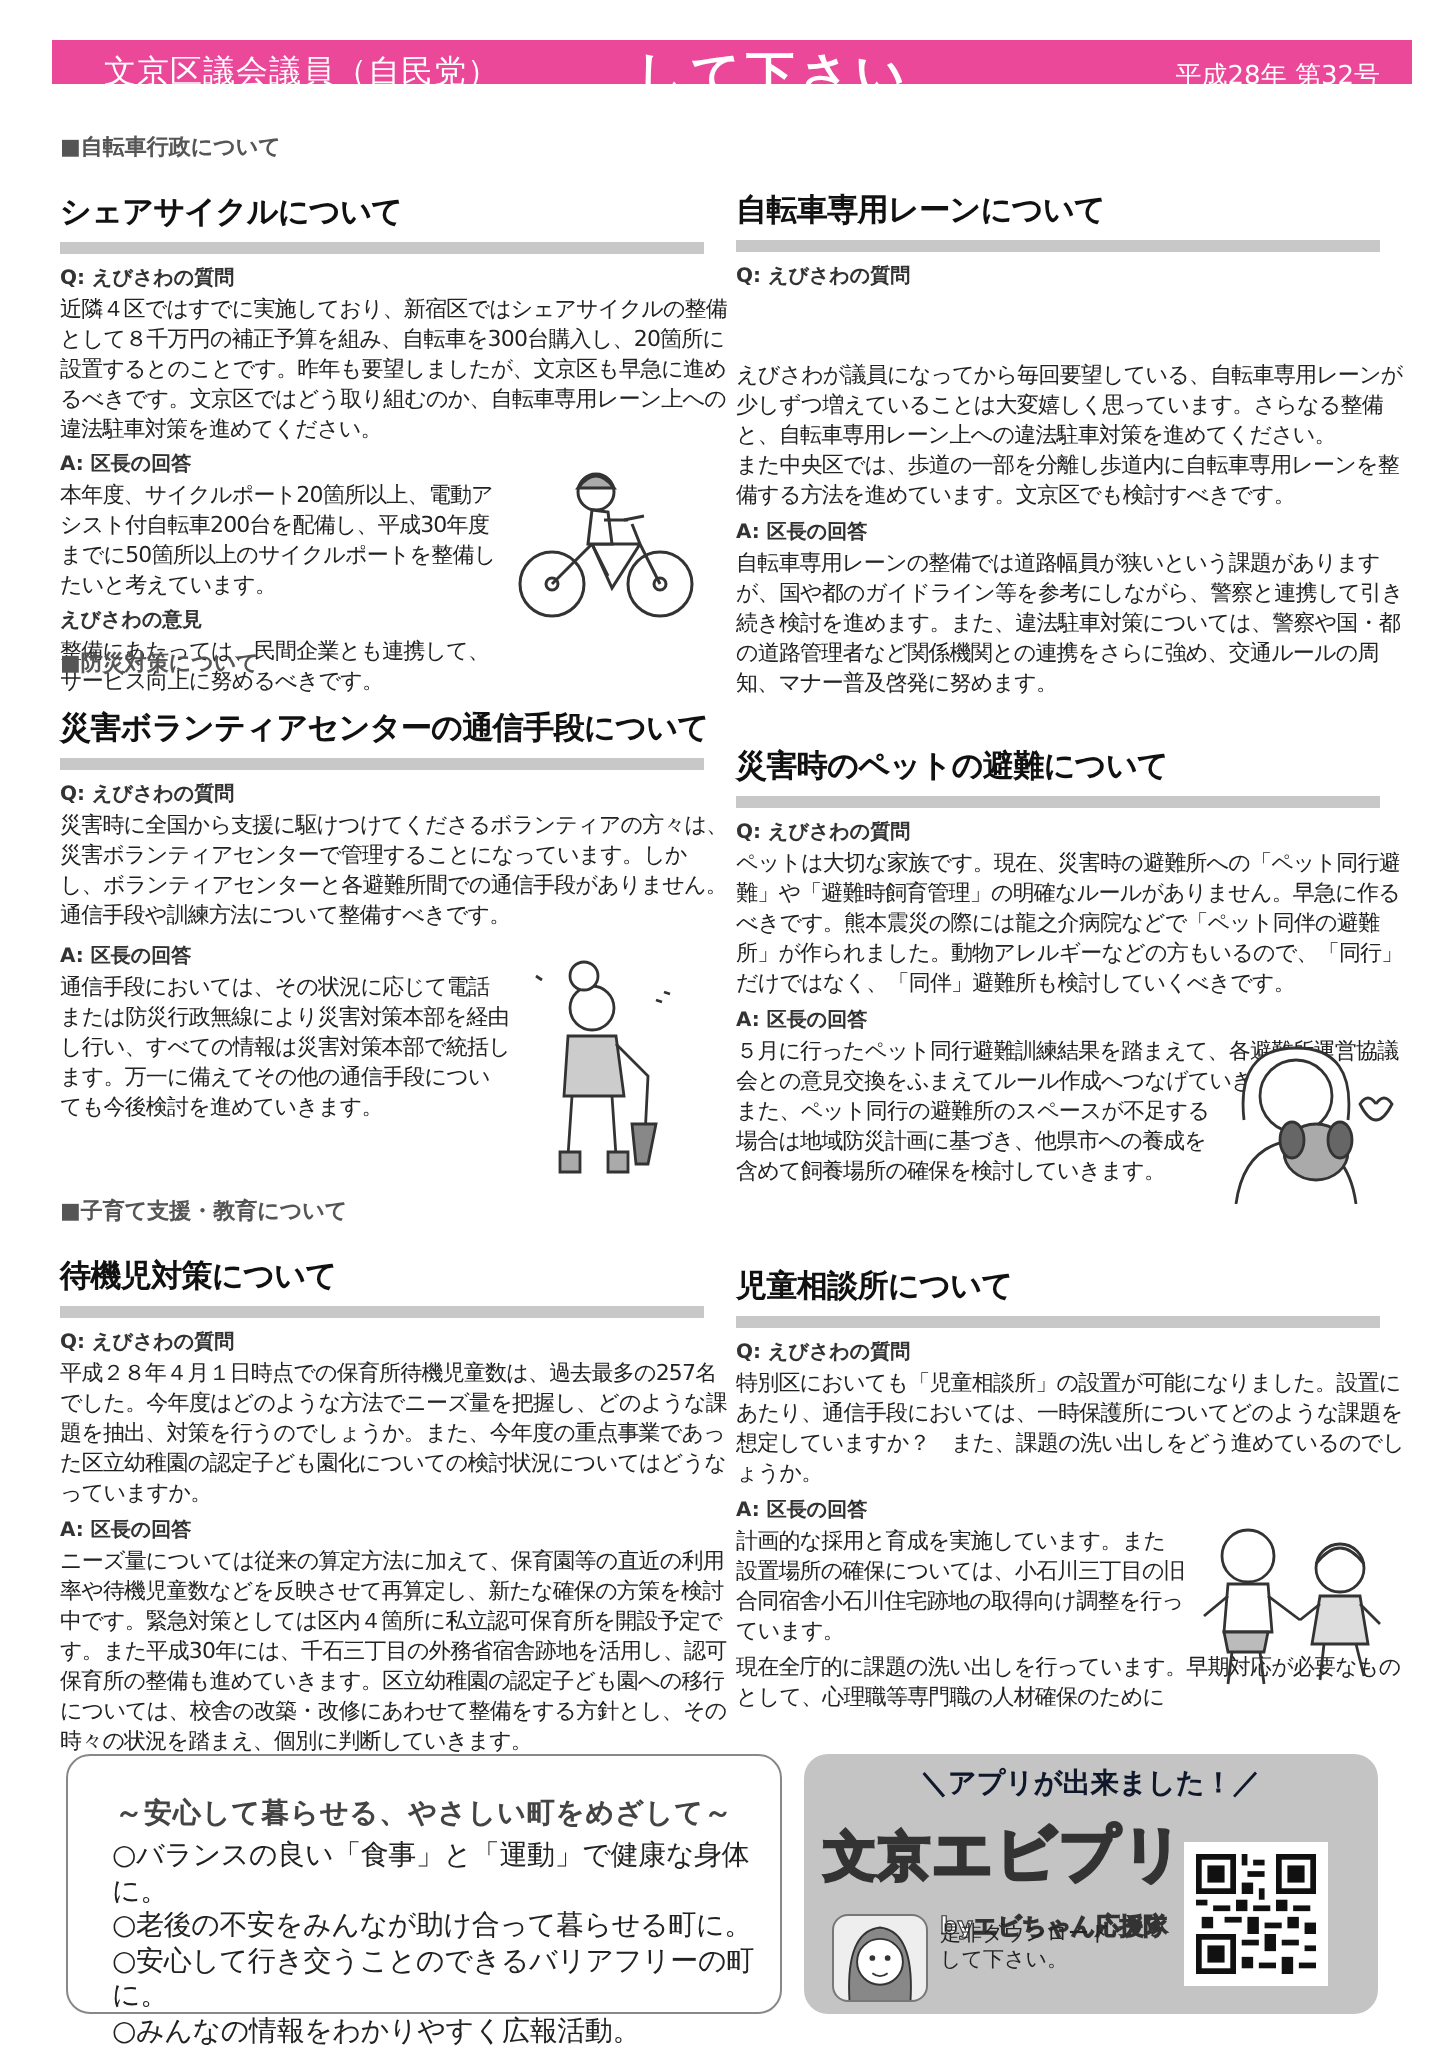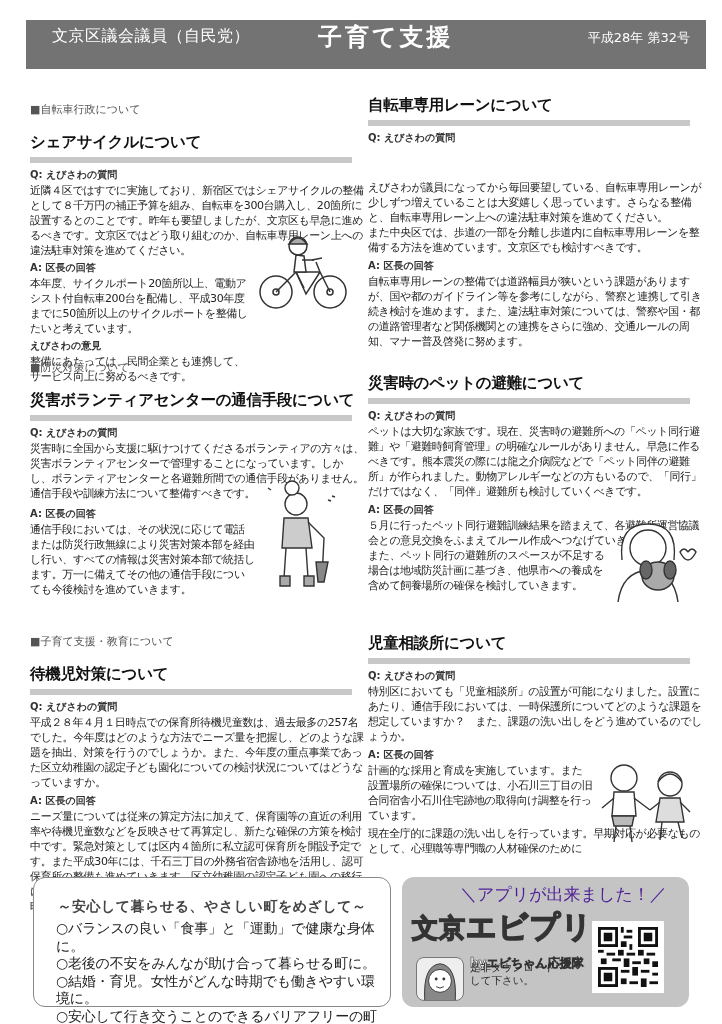--- a/index.html
+++ b/index.html
@@ -1,31 +1,31 @@
 <!DOCTYPE html>
 <html><head>
 <meta charset="utf-8">
 <style>
   * { box-sizing: border-box; margin: 0; padding: 0; }
   html, body { width: 722px; height: 1024px; background: #ffffff; overflow: hidden; }
   body { font-family: "DejaVu Sans", "Liberation Sans", sans-serif; color: #222; position: relative; }
 
   .header {
-    position: absolute; left: 26px; top: 20px; width: 680px; height: 49px;
-    background: #737373; color: #fff; display: flex; align-items: center;
+    position: absolute; left: 26px; top: 20px; width: 680px; height: 22px;
+    background: #ec4899; color: #fff; display: flex; align-items: center;
   }
   .header .left { position: absolute; left: 26px; top: 6px; font-size: 16px; letter-spacing: 0.5px; }
   .header .center { position: absolute; left: 292px; top: 1px; font-size: 24px; font-weight: bold; letter-spacing: 3px; }
   .header .right { position: absolute; right: 16px; top: 9px; font-size: 13px; }
 
   .col { position: absolute; width: 334px; }
   .col.left { left: 30px; }
   .col.right { left: 368px; }
 
-  .category { font-size: 11px; font-weight: normal; color: #555; margin-bottom: 1px; margin-top: 36px; }
+  .category { font-size: 11px; font-weight: bold; color: #555; margin-bottom: 1px; }
   .title { font-size: 15.5px; font-weight: bold; color: #111; letter-spacing: -0.3px; margin-top: 15px; }
   .bar { height: 6px; background: #c8c8c8; margin-top: 4px; margin-bottom: 5px; width: 322px; }
 
   .qlabel { font-size: 10px; font-weight: bold; color: #333; margin-bottom: 1px; }
   .para { font-size: 11px; line-height: 15px; color: #222; letter-spacing: -0.4px; margin-bottom: 3px; }
   .narrow { width: 225px; }
 
   .illus { position: absolute; }
 
   .vision-box {
@@ -33,35 +33,35 @@
     border: 1.5px solid #888; border-radius: 12px; background: #fff;
     padding: 8px 10px;
   }
   .vision-box .vtitle { font-size: 14px; font-weight: bold; color: #444; text-align: center; margin-bottom: 4px; letter-spacing: 0.5px; margin-top: 12px; }
   .vision-box .vitem { font-size: 14px; font-weight: normal; color: #222; line-height: 17.5px; padding-left: 12px; letter-spacing: -0.2px; }
 
   .app-box {
     position: absolute; left: 402px; top: 877px; width: 287px; height: 130px;
     background: #c4c4c4; border-radius: 12px;
   }
-  .app-box .announce { position: absolute; left: 58px; top: 6px; font-size: 17px; font-weight: normal; color: #4c1d95; }
+  .app-box .announce { position: absolute; left: 58px; top: 6px; font-size: 14px; font-weight: bold; color: #0f172a; }
   .app-box .logo { position: absolute; left: 10px; top: 30px; font-size: 26px; font-weight: bold; color: #fff;
     -webkit-text-stroke: 1.5px #333; letter-spacing: 1px; }
   .app-box .logo .big { font-size: 30px; }
   .app-box .by { position: absolute; left: 68px; top: 78px; font-size: 12px; font-weight: bold; color: #fff; -webkit-text-stroke: 0.6px #333; }
   .app-box .dl { position: absolute; left: 68px; top: 84px; font-size: 10.5px; line-height: 13px; color: #222; }
   .app-box .avatar { position: absolute; left: 14px; top: 80px; width: 48px; height: 44px; border-radius: 8px; background: #eee; border: 1px solid #777; }
   .app-box .qr { position: absolute; left: 190px; top: 44px; width: 72px; height: 72px; background: #fff; padding: 6px; }
 </style>
 </head>
 <body>
 
 <div class="header">
   <span class="left">文京区議会議員（自民党）</span>
-  <span class="center">子育て支援</span>
+  <span class="center">して下さい</span>
   <span class="right">平成28年 第32号</span>
 </div>
 
 <div class="col left" style="top:66px;">
   <div class="category">■自転車行政について</div>
   <div class="title">シェアサイクルについて</div>
   <div class="bar"></div>
   <div class="qlabel">Q: えびさわの質問</div>
   <div class="para">近隣４区ではすでに実施しており、新宿区ではシェアサイクルの整備として８千万円の補正予算を組み、自転車を300台購入し、20箇所に設置するとのことです。昨年も要望しましたが、文京区も早急に進めるべきです。文京区ではどう取り組むのか、自転車専用レーン上への違法駐車対策を進めてください。</div>
   <div class="qlabel">A: 区長の回答</div>
@@ -174,21 +174,20 @@
     <path d="M62 36 L82 36 L86 60 L58 60 Z" fill="#ddd"></path>
     <path d="M64 60 L62 78 M80 60 L84 76"></path>
     <path d="M62 40 L52 48 M82 40 L92 50"></path>
   </g>
 </svg>
 
 <div class="vision-box">
   <div class="vtitle">～安心して暮らせる、やさしい町をめざして～</div>
   <div class="vitem">○バランスの良い「食事」と「運動」で健康な身体に。</div>
   <div class="vitem">○老後の不安をみんなが助け合って暮らせる町に。</div>
-  <div class="vitem">○結婚・育児。女性がどんな時期でも働きやすい環境に。</div>
   <div class="vitem">○安心して行き交うことのできるバリアフリーの町に。</div>
   <div class="vitem">○みんなの情報をわかりやすく広報活動。</div>
 </div>
 
 <div class="app-box">
   <div class="announce">＼アプリが出来ました！／</div>
   <div class="logo">
     <span>文京</span><span class="big">エビプリ</span>
   </div>
   <svg class="avatar" viewBox="0 0 48 44">

